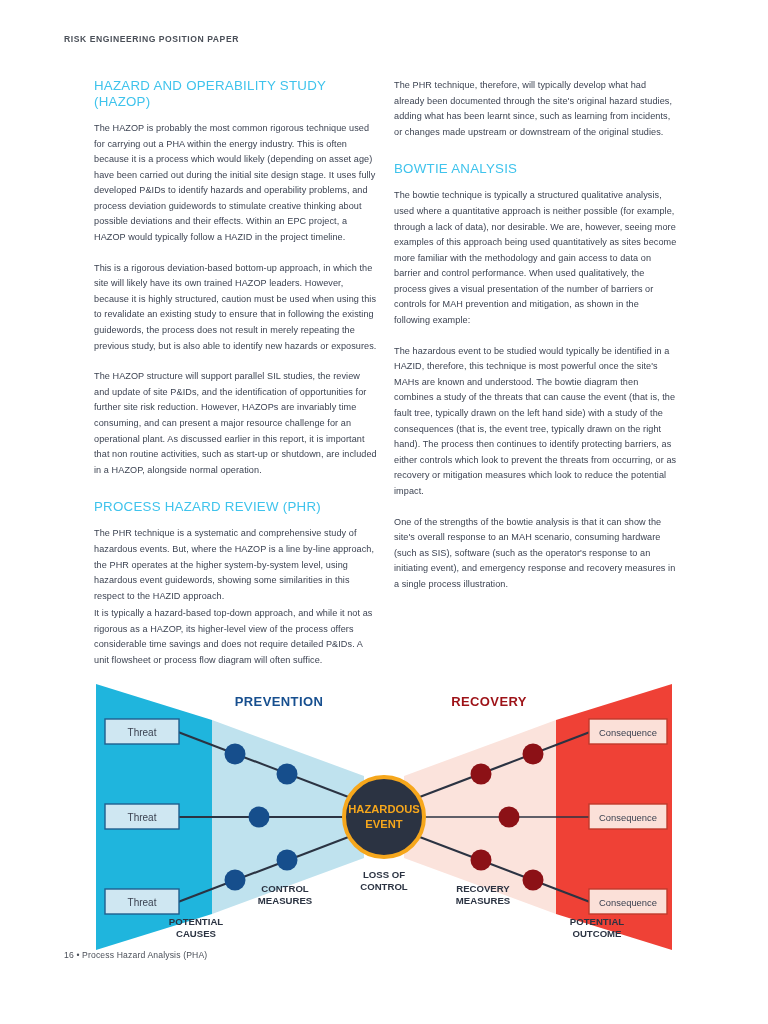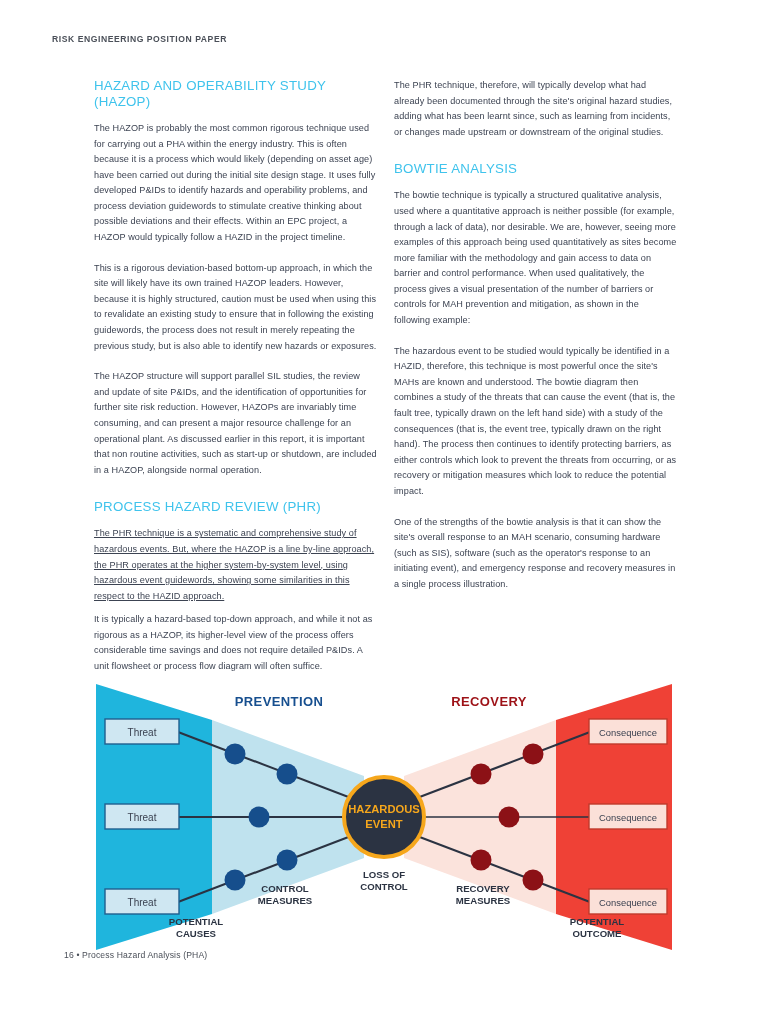--- a/index.html
+++ b/index.html
@@ -8,21 +8,21 @@
     background:#ffffff;
     font-family:"Liberation Sans","DejaVu Sans",sans-serif;
     color:#3b4251;
     overflow:hidden;
     position:relative;
   }
   .page{position:relative;width:768px;height:1024px;}
 
   
   .running-header{
-    position:absolute;left:52px;top:34px;
+    position:absolute;left:64px;top:34px;
     font-size:8.6px;letter-spacing:0.55px;
     font-weight:700;color:#4a4f58;
     text-transform:uppercase;
   }
 
   
   .col{position:absolute;width:283px;}
   .col-left{left:94px;top:78px;}
   .col-right{left:394px;top:78px;}
 
@@ -35,21 +35,21 @@
     line-height:1.2;
   }
   .col-right h2.sec{margin-top:0;}
   p.body{
     font-size:9.1px;
     line-height:15.6px;
     margin:0 0 15px 0;
     color:#3c4352;
     letter-spacing:0.08px;
   }
-  p.body.tight{margin-bottom:8px;text-decoration:underline;}
+  p.body.tight{margin-bottom:2px;}
   .gap-lg{height:6px;}
 
   
   .figure{
     position:absolute;
     left:0;top:676px;
     width:768px;height:282px;
   }
   .figure svg{display:block;}
 

